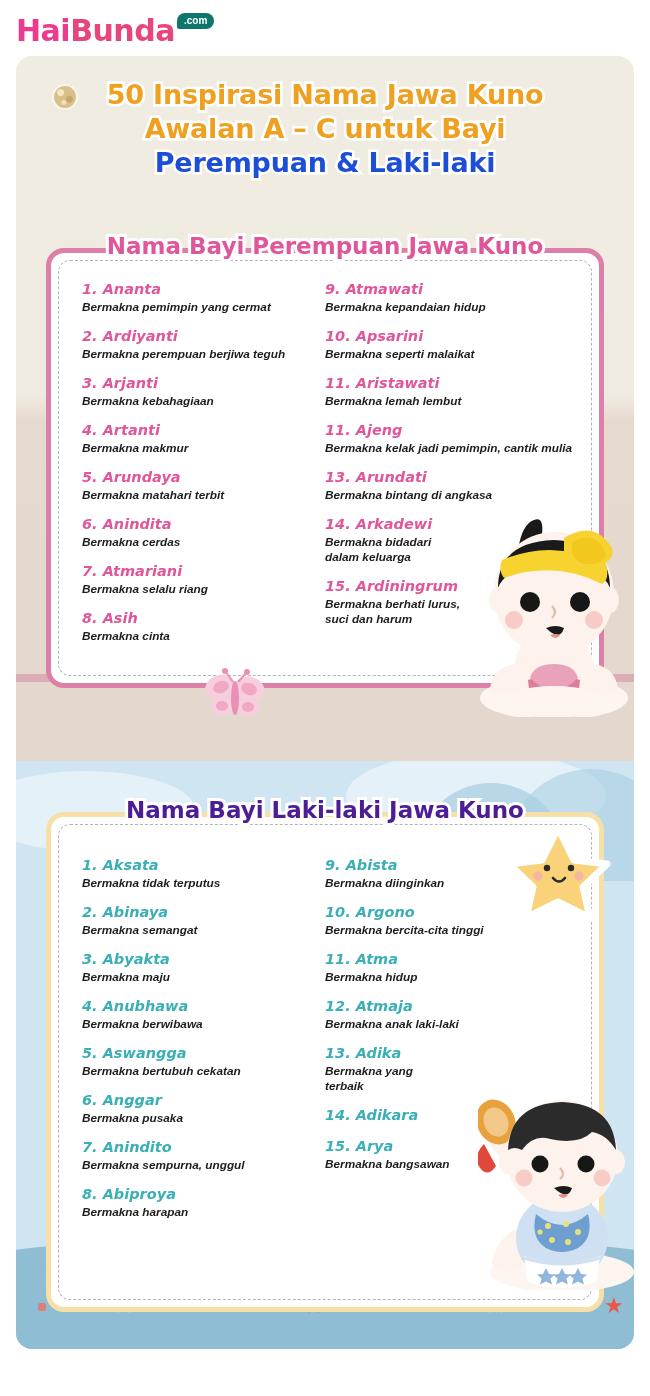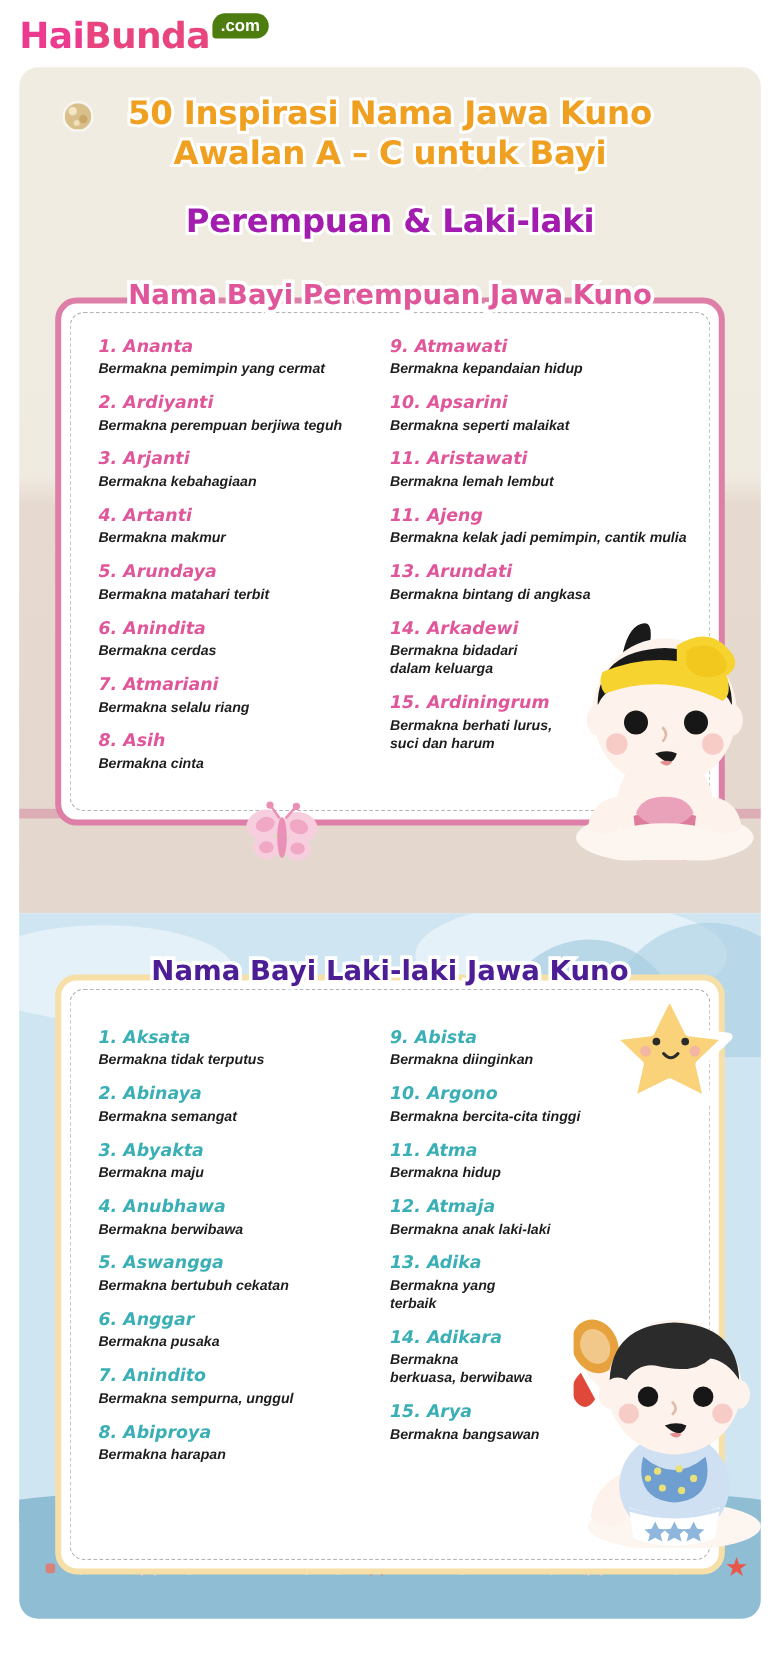--- a/index.html
+++ b/index.html
@@ -10,21 +10,21 @@
     overflow: hidden;
   }
   .page { position: relative; width: 650px; height: 1396px; background: #ffffff; }
 
   
   .logo-bar { position: absolute; top: 10px; left: 16px; height: 40px; display: flex; align-items: center; }
   .logo-text { font-size: 30px; font-weight: 700; letter-spacing: -0.5px; font-family: "DejaVu Sans", sans-serif; }
   .logo-hai { color: #ec3a8e; }
   .logo-bunda { color: #e8457f; }
   .logo-dot { position: relative; margin-left: 2px; top: -9px;
-    background: #4d7c0f; color: #ffffff; font-size: 14px; font-weight: 700;
+    background: #0f766e; color: #ffffff; font-size: 10px; font-weight: 700;
     padding: 2px 7px 3px 7px; border-radius: 11px 11px 11px 3px; }
 
   
   .panel-girls {
     position: absolute; top: 56px; left: 16px; width: 618px; height: 705px;
     background: linear-gradient(180deg,#f0ece2 0%, #f0ebe1 48%, #e6d9cf 52%, #e4d7cd 100%);
     border-radius: 16px 16px 0 0; overflow: hidden;
   }
   .grain { position: absolute; inset: 0; opacity: .5;
     background-image:
@@ -41,21 +41,21 @@
                       radial-gradient(circle at 70% 60%, #c7a869 0 3px, transparent 4px),
                       radial-gradient(circle at 45% 75%, #efe0ba 0 2px, transparent 3px);
     box-shadow: 0 0 0 2px rgba(255,255,255,.55);
   }
 
   .title-block { position: absolute; left: 0; right: 0; top: 78px; text-align: center; }
   .title-line { font-family: "DejaVu Sans", sans-serif; font-weight: 700; font-size: 27px; line-height: 34px;
     letter-spacing: -0.2px;
     -webkit-text-stroke: 5px #ffffff; paint-order: stroke fill; }
   .t-orange { color: #f0a020; }
-  .t-pink   { color: #a21caf; margin-top: 22px; }
+  .t-pink   { color: #1d4ed8; }
 
   
   .card { position: absolute; background: #ffffff; border-radius: 18px; }
   .card .dash { position: absolute; inset: 7px; border-radius: 12px; border: 1.6px dashed #9a9a9a; opacity: .75; }
   .card-girls { left: 46px; top: 248px; width: 558px; height: 440px;
     border: 5px solid #dd7fa6; }
   .card-boys  { left: 46px; top: 812px; width: 558px; height: 500px;
     border: 5px solid #f6e0a8; }
 
   .section-head { position: absolute; width: 100%; text-align: center; z-index: 6;
@@ -319,22 +319,20 @@
         <div class="ename">12. Atmaja</div>
         <div class="emean">Bermakna anak laki-laki</div>
       </div>
       <div class="entry">
         <div class="ename">13. Adika</div>
         <div class="emean">Bermakna yang
 terbaik</div>
       </div>
       <div class="entry">
         <div class="ename">14. Adikara</div>
-        <div class="emean">Bermakna
-berkuasa, berwibawa</div>
       </div>
       <div class="entry">
         <div class="ename">15. Arya</div>
         <div class="emean">Bermakna bangsawan</div>
       </div>
     </div>
 
   <svg class="star-sticker" viewBox="0 0 106 96">
     <path d="M53 4 L69 36 L102 40 L78 63 L85 94 L53 78 L21 94 L28 63 L4 40 L37 36 Z" fill="#f9d27a" stroke="#ffffff" stroke-width="7" stroke-linejoin="round"></path>
     <circle cx="42" cy="44" r="3.2" fill="#2b2b2b"></circle>

